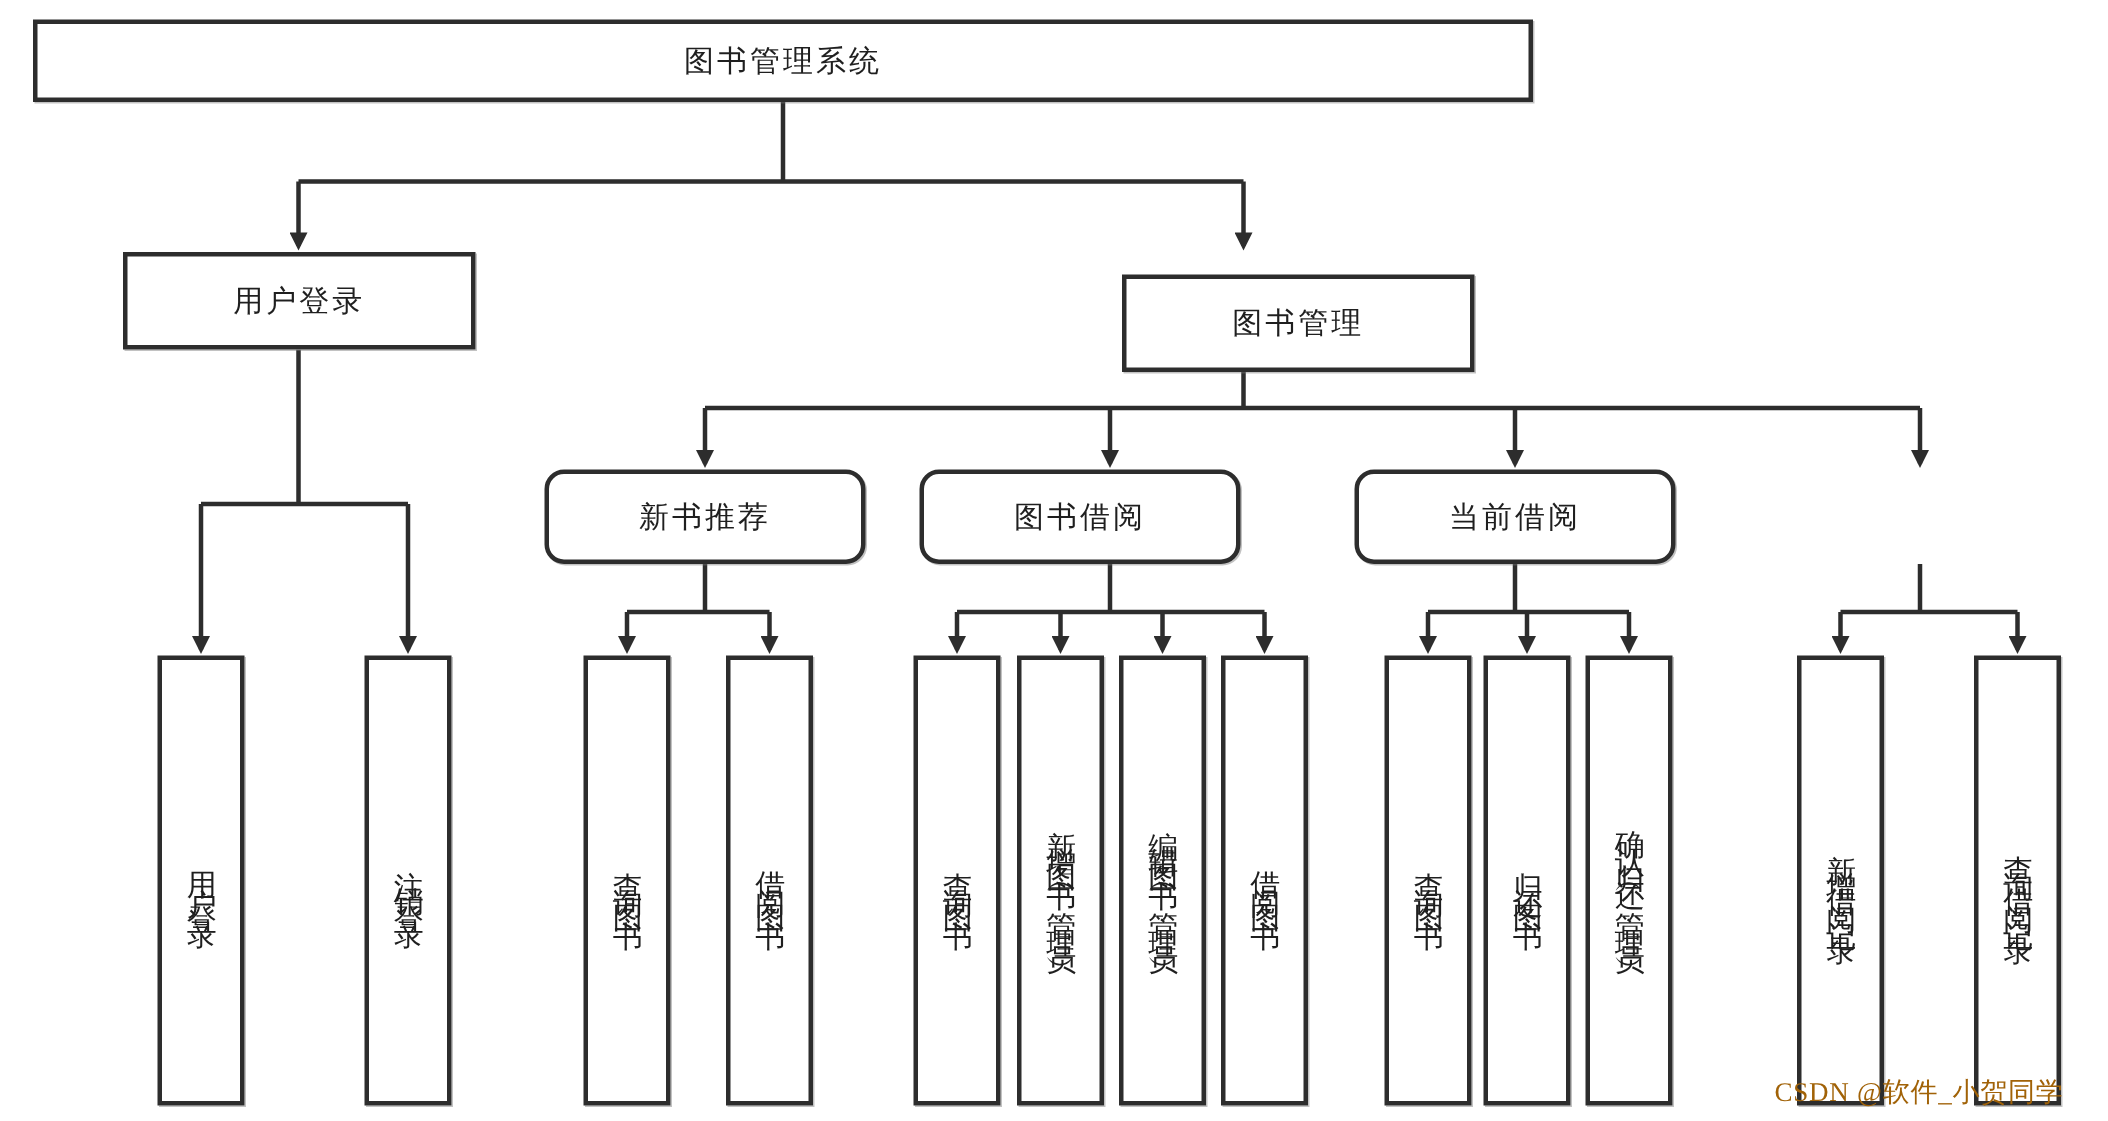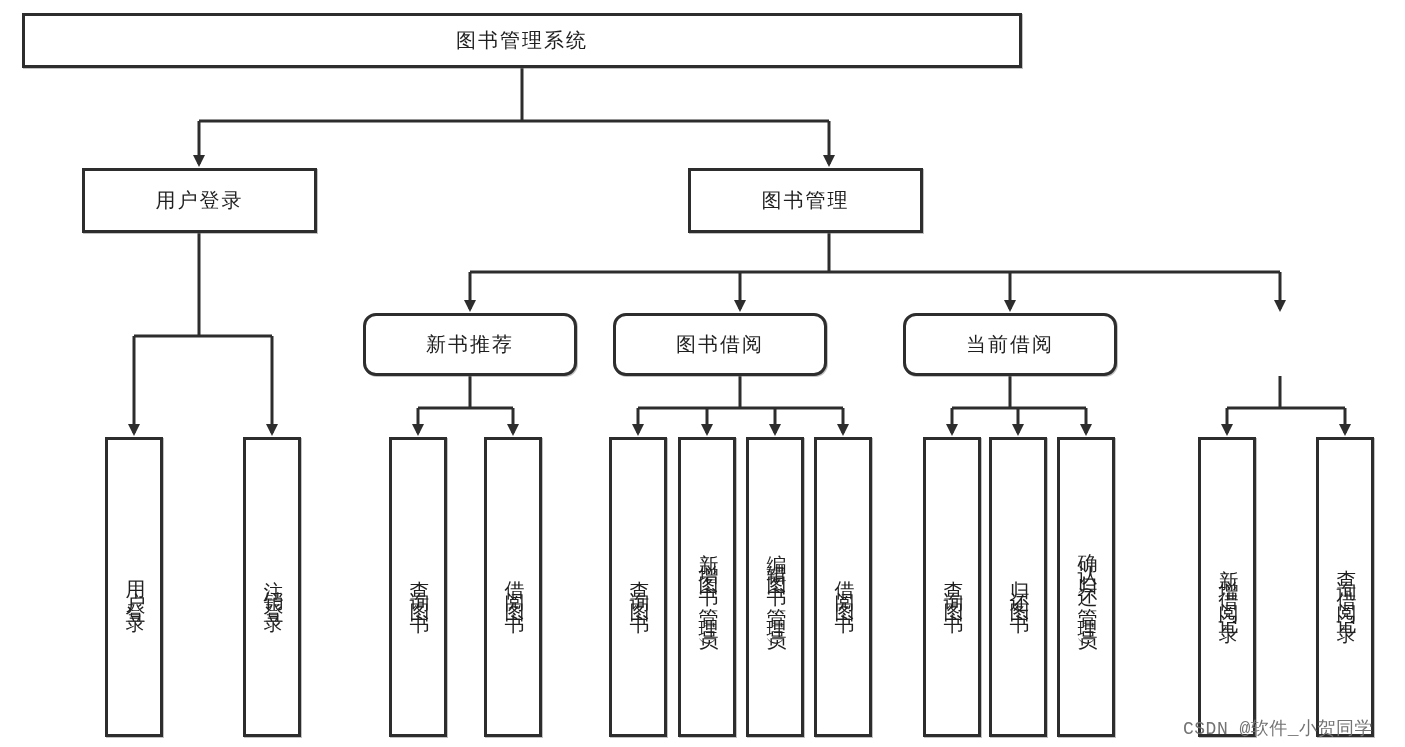--- a/index.html
+++ b/index.html
@@ -1,21 +1,21 @@
 <!DOCTYPE html>
 <html><head>
 <meta charset="utf-8">
 <style>
   html, body { margin: 0; padding: 0; background: #ffffff; }
   .canvas {
     position: relative;
     width: 1405px;
     height: 747px;
     background: #ffffff;
-    font-family: Liberation Mono, monospace;
+    font-family: Liberation Serif, serif;
     color: #1f1f1f;
     overflow: hidden;
   }
   .connectors {
     position: absolute;
     left: 0; top: 0;
     width: 1405px; height: 747px;
     pointer-events: none;
   }
   .node {
@@ -42,21 +42,21 @@
   .root-box   { left: 22px;  top: 13px;  width: 1000px; height: 55px; }
   .lvl2       { top: 168px; height: 65px; width: 235px; }
   .lvl3       { top: 313px; height: 63px; width: 214px; border-radius: 13px; }
   .leaf       { top: 437px; height: 300px; width: 58px; }
   .watermark {
     position: absolute;
     left: 1183px;
     top: 716px;
     width: 222px;
     font-size: 18px;
-    color: #737373;
+    color: #a16207;
     letter-spacing: 0.5px;
     white-space: nowrap;
   }
 </style>
 </head>
 <body>
 
 <div class="canvas">
 
   <svg class="connectors" viewBox="0 0 1405 747" xmlns="http://www.w3.org/2000/svg">
@@ -116,21 +116,21 @@
     </g>
   </svg>
 
   <div class="node root-box">
     <span>图书管理系统</span>
   </div>
 
   <div class="node lvl2" style="left:82px;">
     <span>用户登录</span>
   </div>
-  <div class="node lvl2" style="left:688px;">
+  <div class="node lvl2" style="left:748px;margin-top:15px;">
     <span>图书管理</span>
   </div>
 
   <div class="node lvl3" style="left:363px;">
     <span>新书推荐</span>
   </div>
   <div class="node lvl3" style="left:613px;">
     <span>图书借阅</span>
   </div>
   <div class="node lvl3" style="left:903px;">

